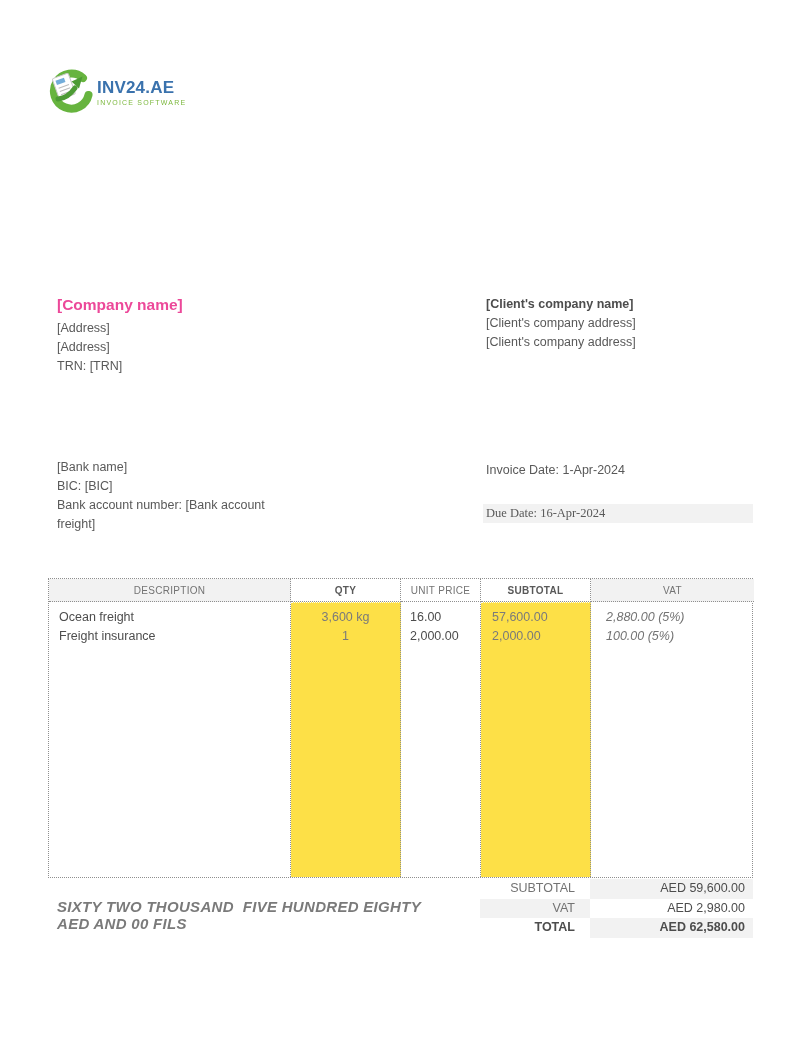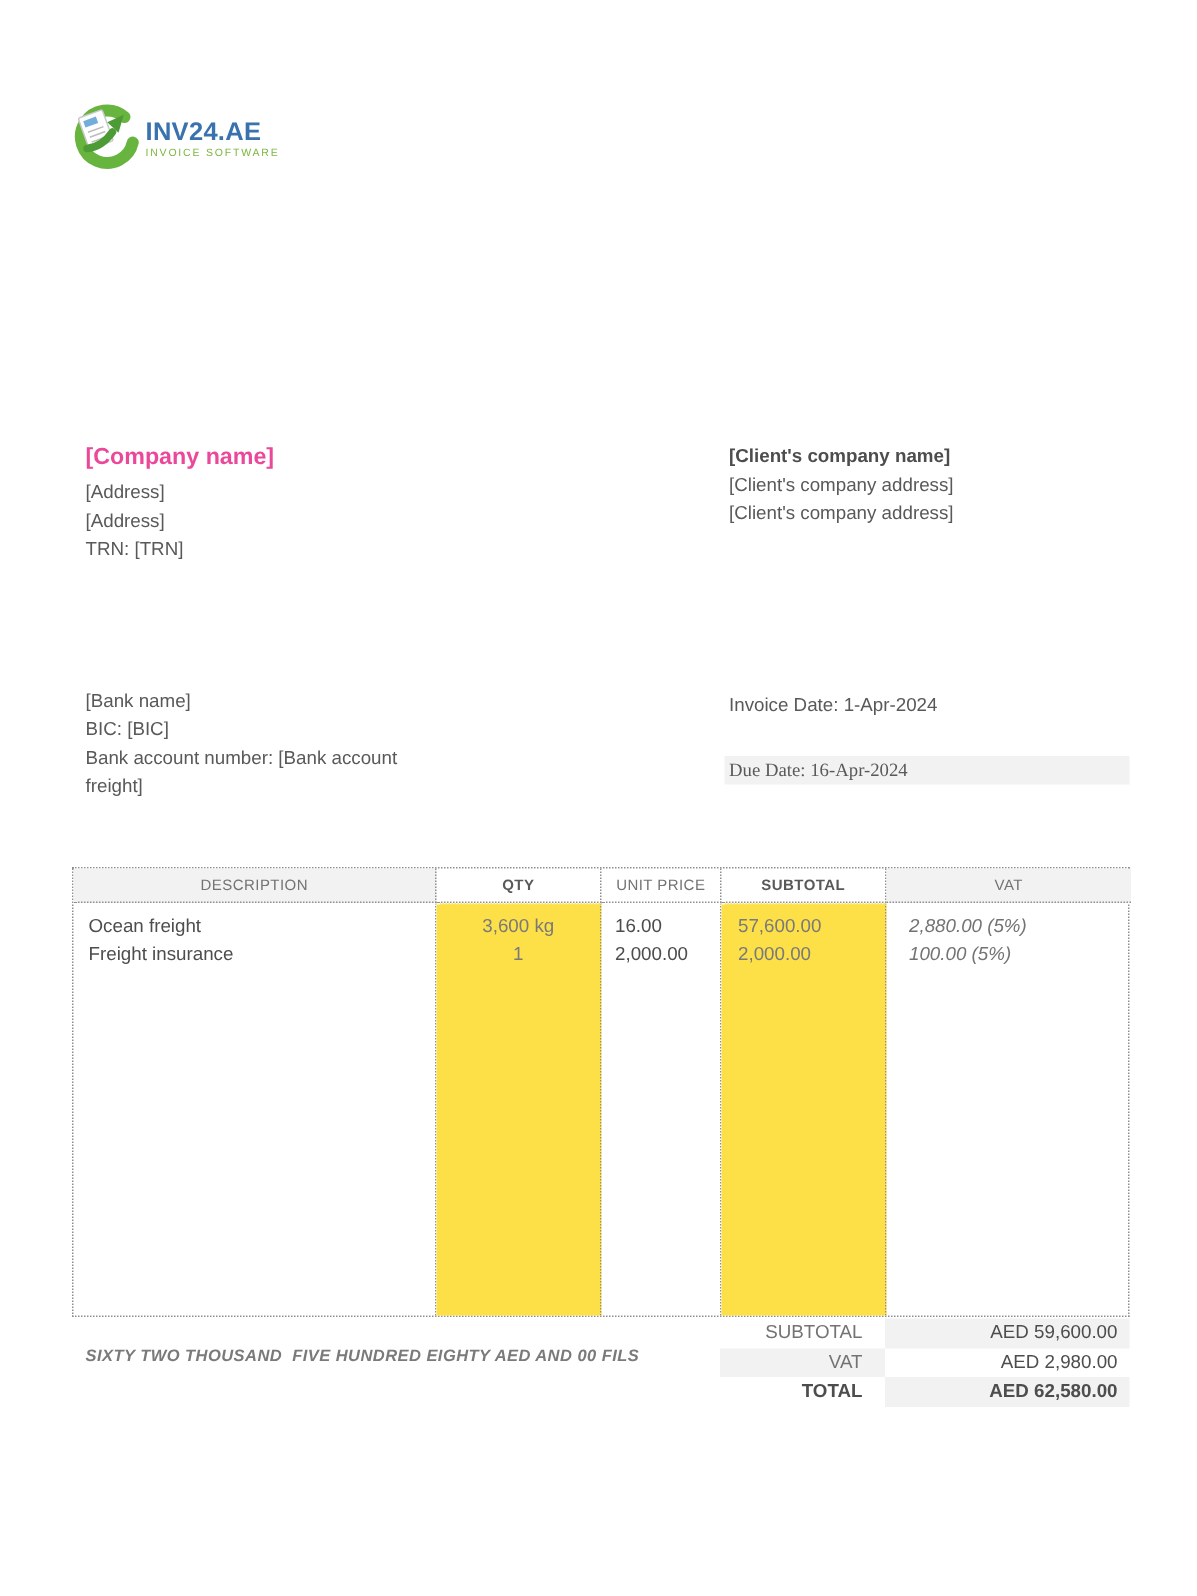--- a/index.html
+++ b/index.html
@@ -85,21 +85,21 @@
     font-size: 12.5px;
   }
   .sum-label { text-align: right; padding-right: 15px; color: #737373; line-height: 19.5px; }
   .sum-value { text-align: right; padding-right: 8px;  color: #4d4d4d; line-height: 19.5px; }
   .sum-shaded { background: #f2f2f2; }
   .sum-bold { font-weight: bold; color: #4d4d4d; }
 
   
   .amount-words {
     position: absolute; left: 57px; top: 898px; width: 380px;
-    font-size: 11px; font-weight: bold; font-style: italic;
+    font-size: 15px; font-weight: bold; font-style: italic;
     letter-spacing: 0.3px; color: #7a7a7a;
     white-space: pre-wrap;
   }
 </style>
 </head>
 <body>
 
 <div class="page">
 
   <div class="logo">

